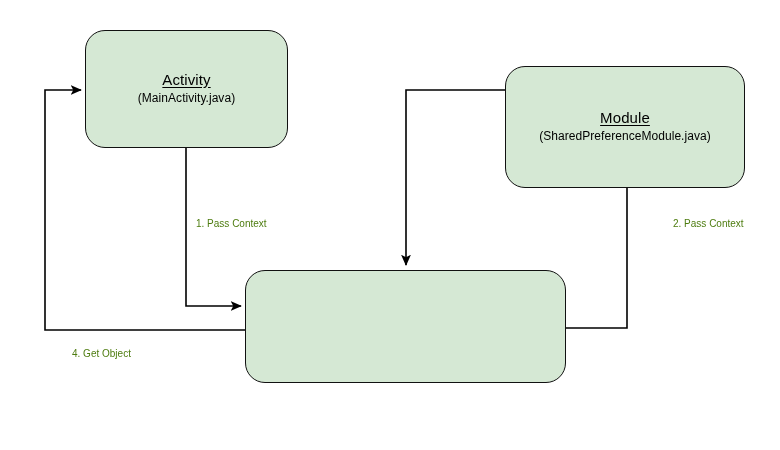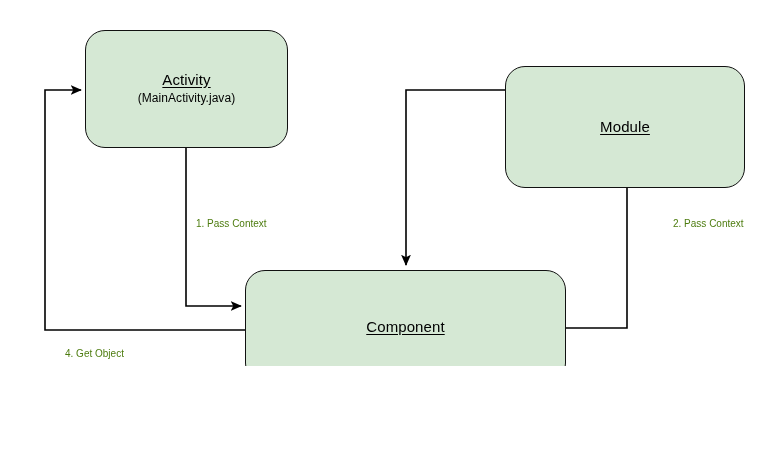--- a/index.html
+++ b/index.html
@@ -8,21 +8,21 @@
     padding: 0;
     background: #ffffff;
   }
   body {
     font-family: "Liberation Sans", sans-serif;
     -webkit-font-smoothing: antialiased;
   }
   #canvas {
     position: relative;
     width: 780px;
-    height: 366px;
+    height: 450px;
     background: #ffffff;
     overflow: hidden;
   }
   #edge-layer {
     position: absolute;
     left: 0;
     top: 0;
     width: 780px;
     height: 450px;
     pointer-events: none;
@@ -61,21 +61,21 @@
     position: absolute;
     font-size: 10px;
     line-height: 16px;
     color: #4d7c0f;
     white-space: nowrap;
     z-index: 3;
   }
   #label-pass-context-1      { left: 196px; top: 216px; }
   #label-pass-context-2      { left: 641px; top: 216px; margin-left: 32px; }
   #label-get-dependent-object{ left: 417px; top: 216px; }
-  #label-get-object          { left: 65px;  top: 346px; }
+  #label-get-object          { left: 72px;  top: 346px; }
 </style>
 </head>
 <body>
 
 <div id="canvas">
 
   <svg id="edge-layer" viewBox="0 0 780 450" width="780" height="450" xmlns="http://www.w3.org/2000/svg">
     <defs>
       <marker id="arrow-head" viewBox="0 0 10 10" refX="9.2" refY="5" markerWidth="7" markerHeight="7" orient="auto-start-reverse">
         <path d="M 0 0.6 L 10 5 L 0 9.4 L 2.3 5 Z" fill="#000000"></path>
@@ -91,23 +91,23 @@
     <path d="M 245 330 L 45 330 L 45 90 L 81 90" fill="none" stroke="#000000" stroke-width="1.6" marker-end="url(#arrow-head)"></path>
   </svg>
 
   <div class="node" id="node-activity">
     <div class="node-title">Activity</div>
     <div class="node-subtitle">(MainActivity.java)</div>
   </div>
 
   <div class="node" id="node-module">
     <div class="node-title">Module</div>
+    <div class="node-subtitle">(SharedPreferenceModule.java)</div>
   </div>
 
   <div class="node" id="node-component">
-    <div class="node-title">Component</div>
   </div>
 
   <div class="edge-label" id="label-pass-context-1">1. Pass Context</div>
   <div class="edge-label" id="label-pass-context-2">2. Pass Context</div>
   <div class="edge-label" id="label-get-object">4. Get Object</div>
 
 </div>
 
 </body></html>

